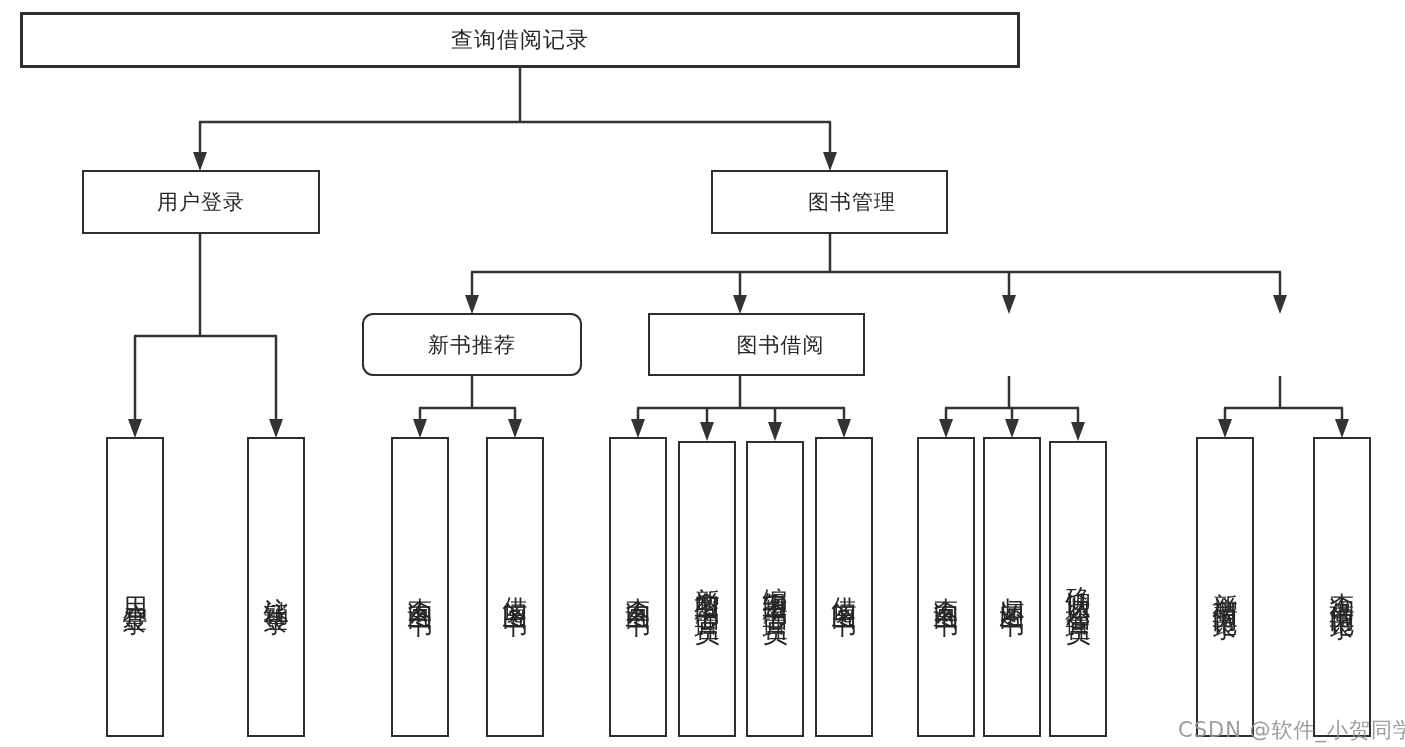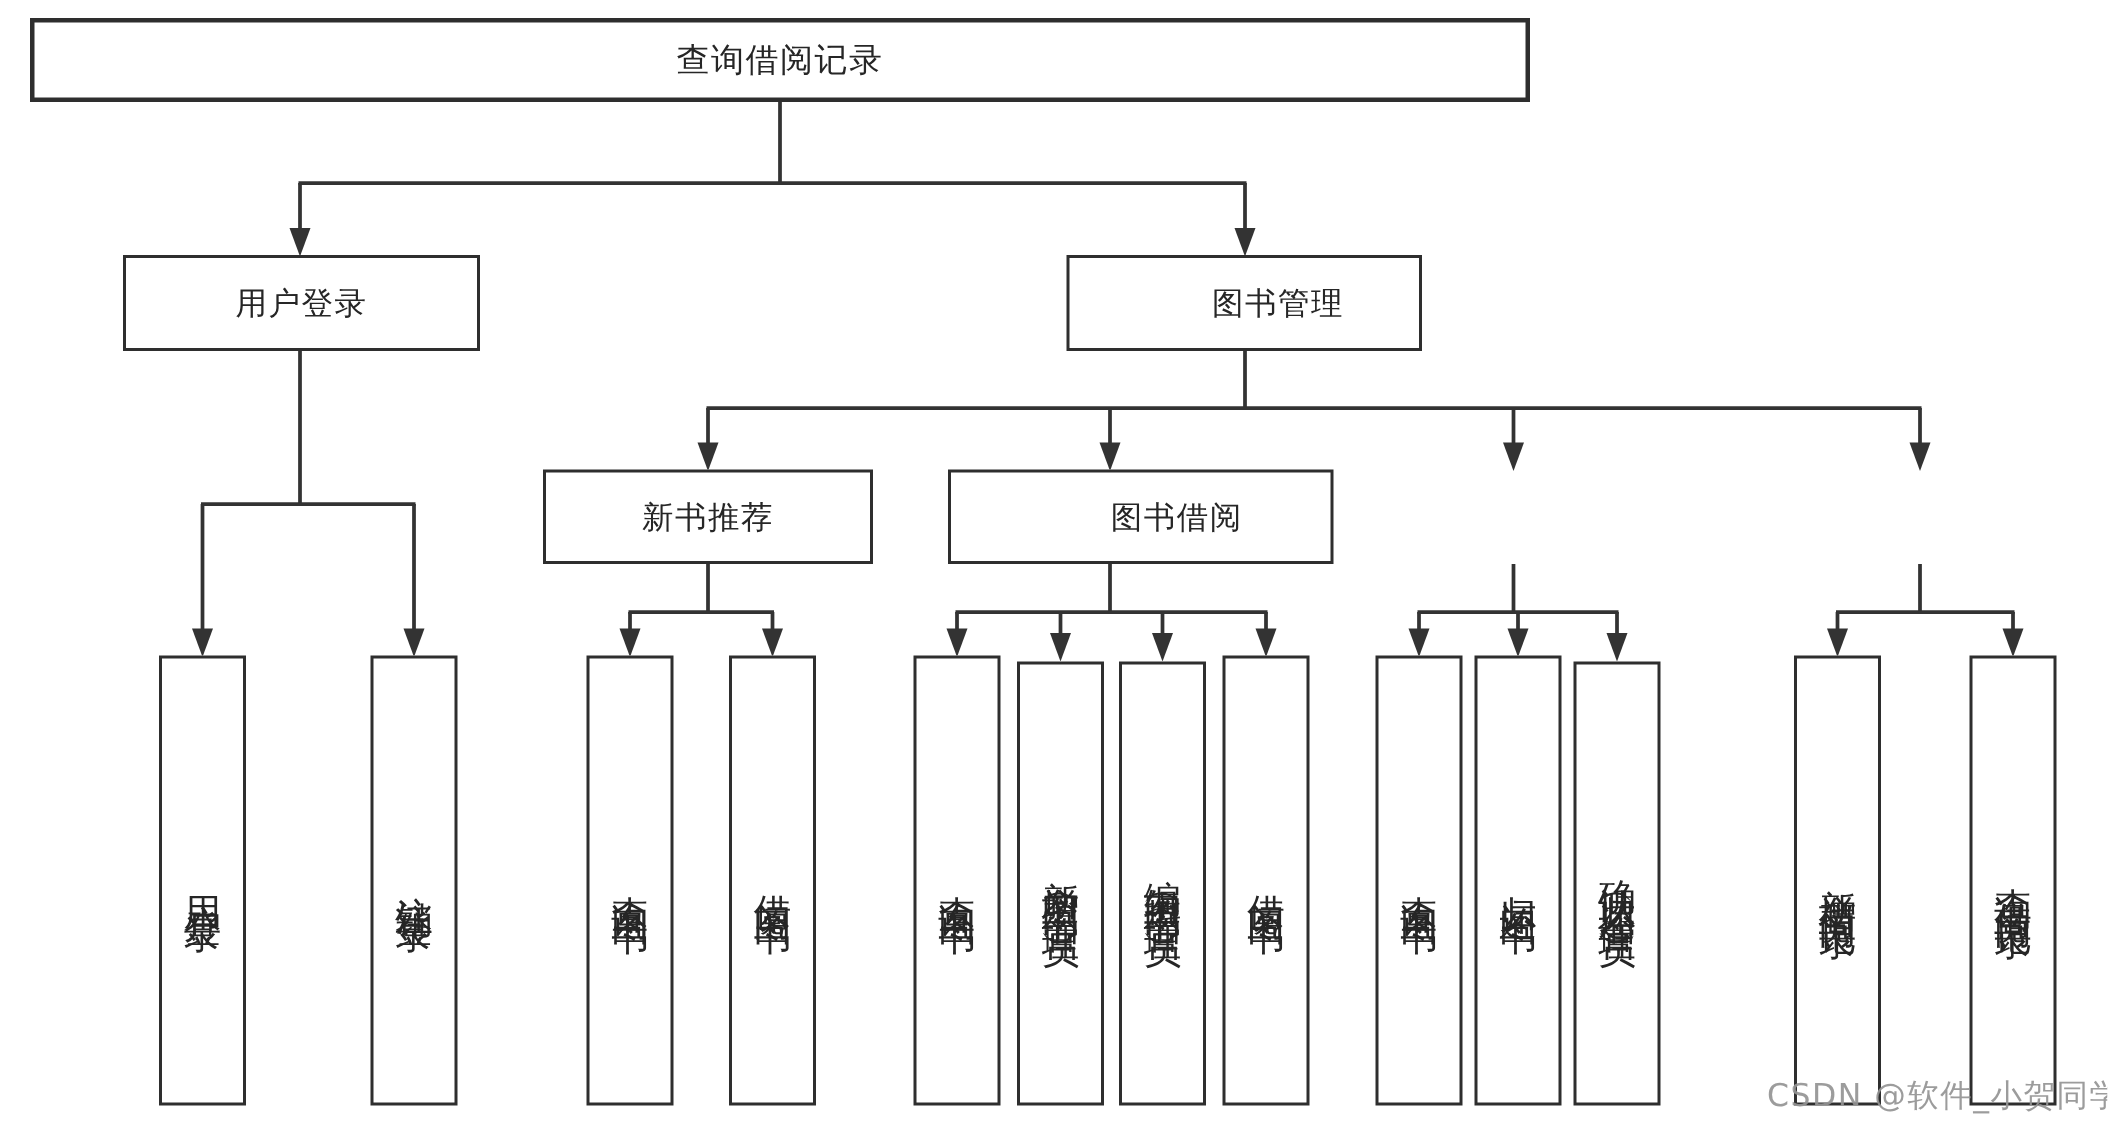--- a/index.html
+++ b/index.html
@@ -136,24 +136,24 @@
     <span>查询借阅记录</span>
   </div>
 
   <div class="box branch" style="left:82px; top:170px; width:238px; height:64px;">
     <span>用户登录</span>
   </div>
   <div class="box branch" style="left:711px; top:170px; width:237px; height:64px;padding-left:45px;">
     <span>图书管理</span>
   </div>
 
-  <div class="box branch" style="left:362px; top:313px; width:220px; height:63px;">
+  <div class="box branch" style="left:362px; top:313px; width:220px; height:63px;border-radius:11px;">
     <span>新书推荐</span>
   </div>
-  <div class="box branch" style="left:632px; top:313px; width:257px; height:63px;padding-left:48px;">
+  <div class="box branch" style="left:648px; top:313px; width:217px; height:63px;padding-left:48px;">
     <span>图书借阅</span>
   </div>
 
   <div class="box leaf" style="left:106px;">
     <span class="vtext">用户登录</span>
   </div>
   <div class="box leaf" style="left:247px;">
     <span class="vtext">注销登录</span>
   </div>
 

